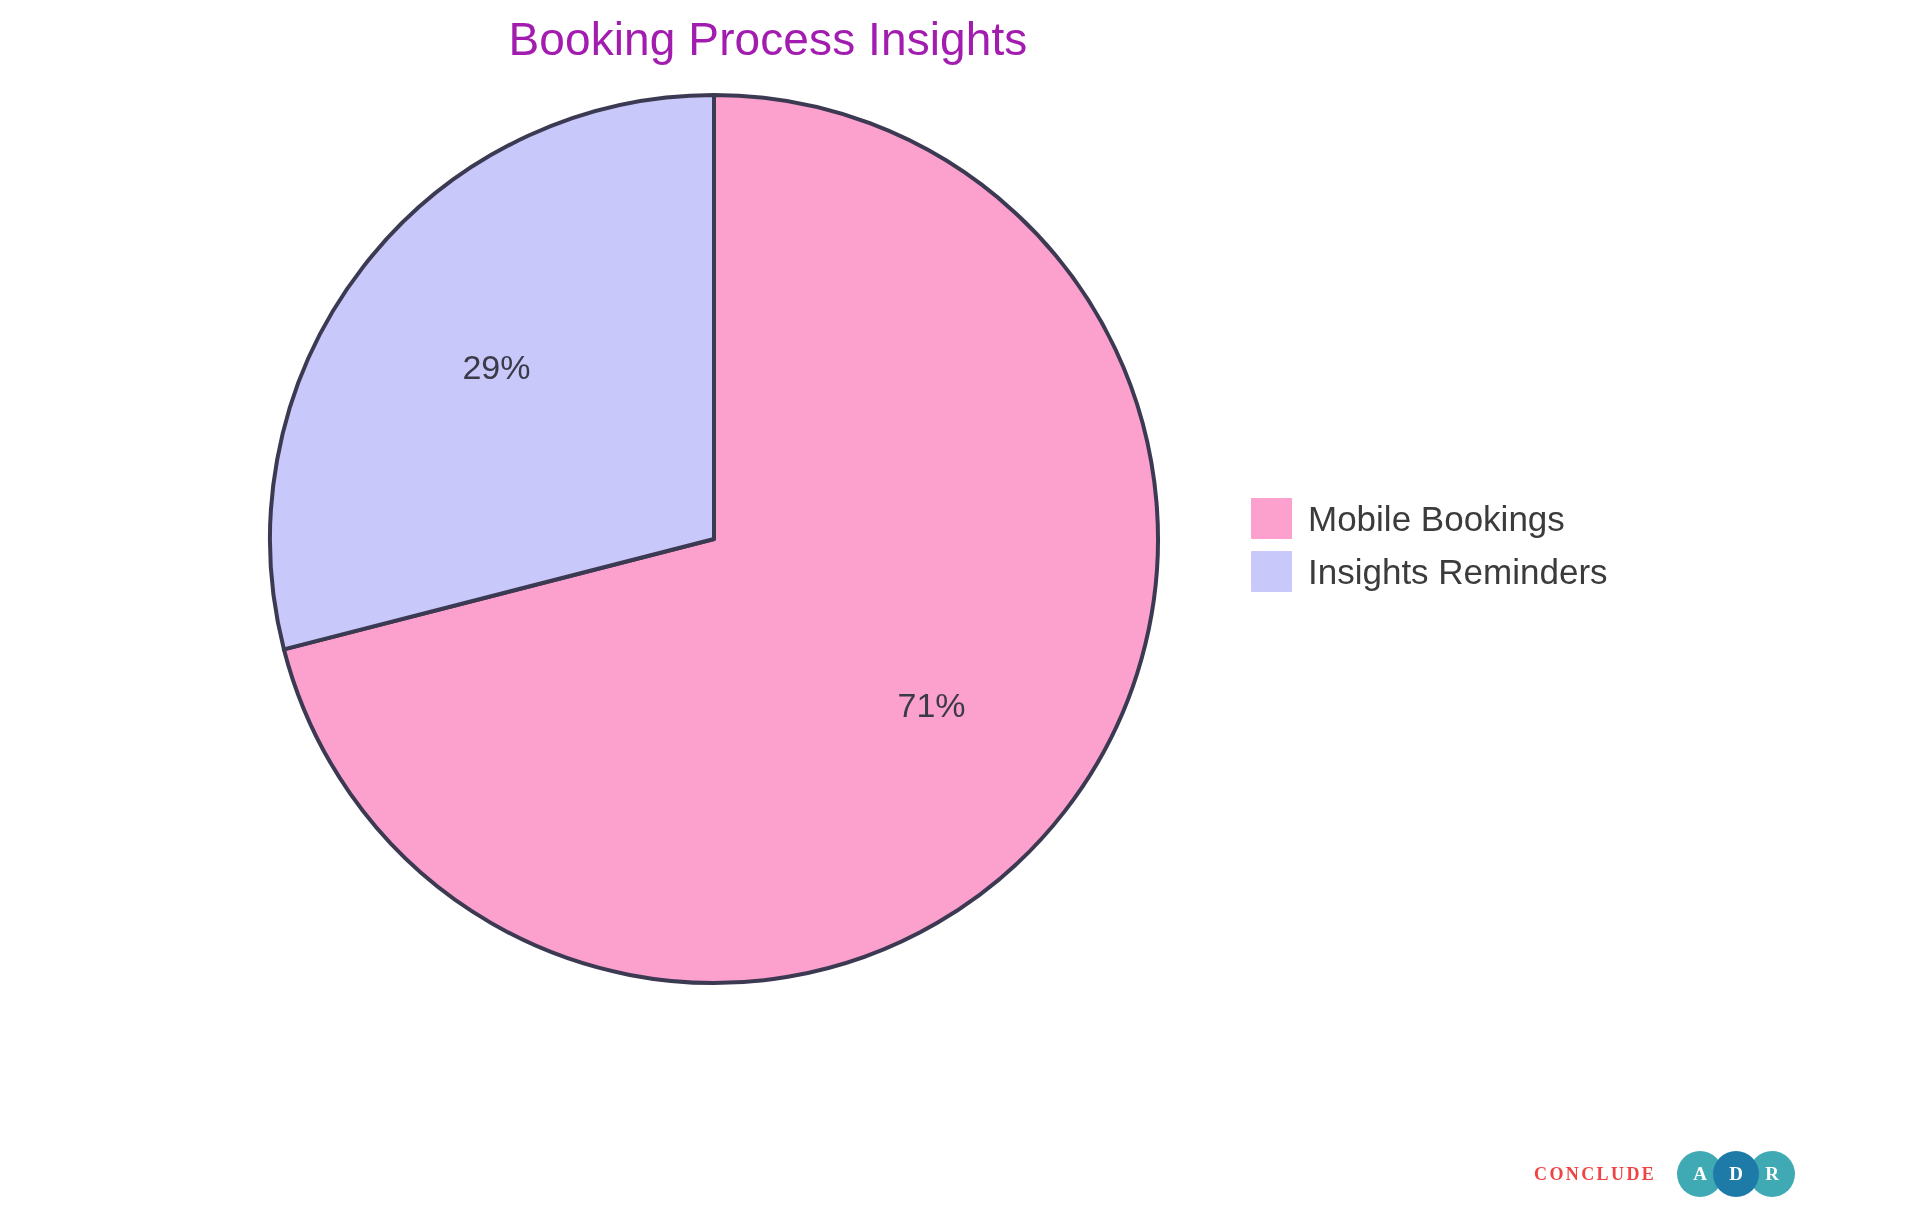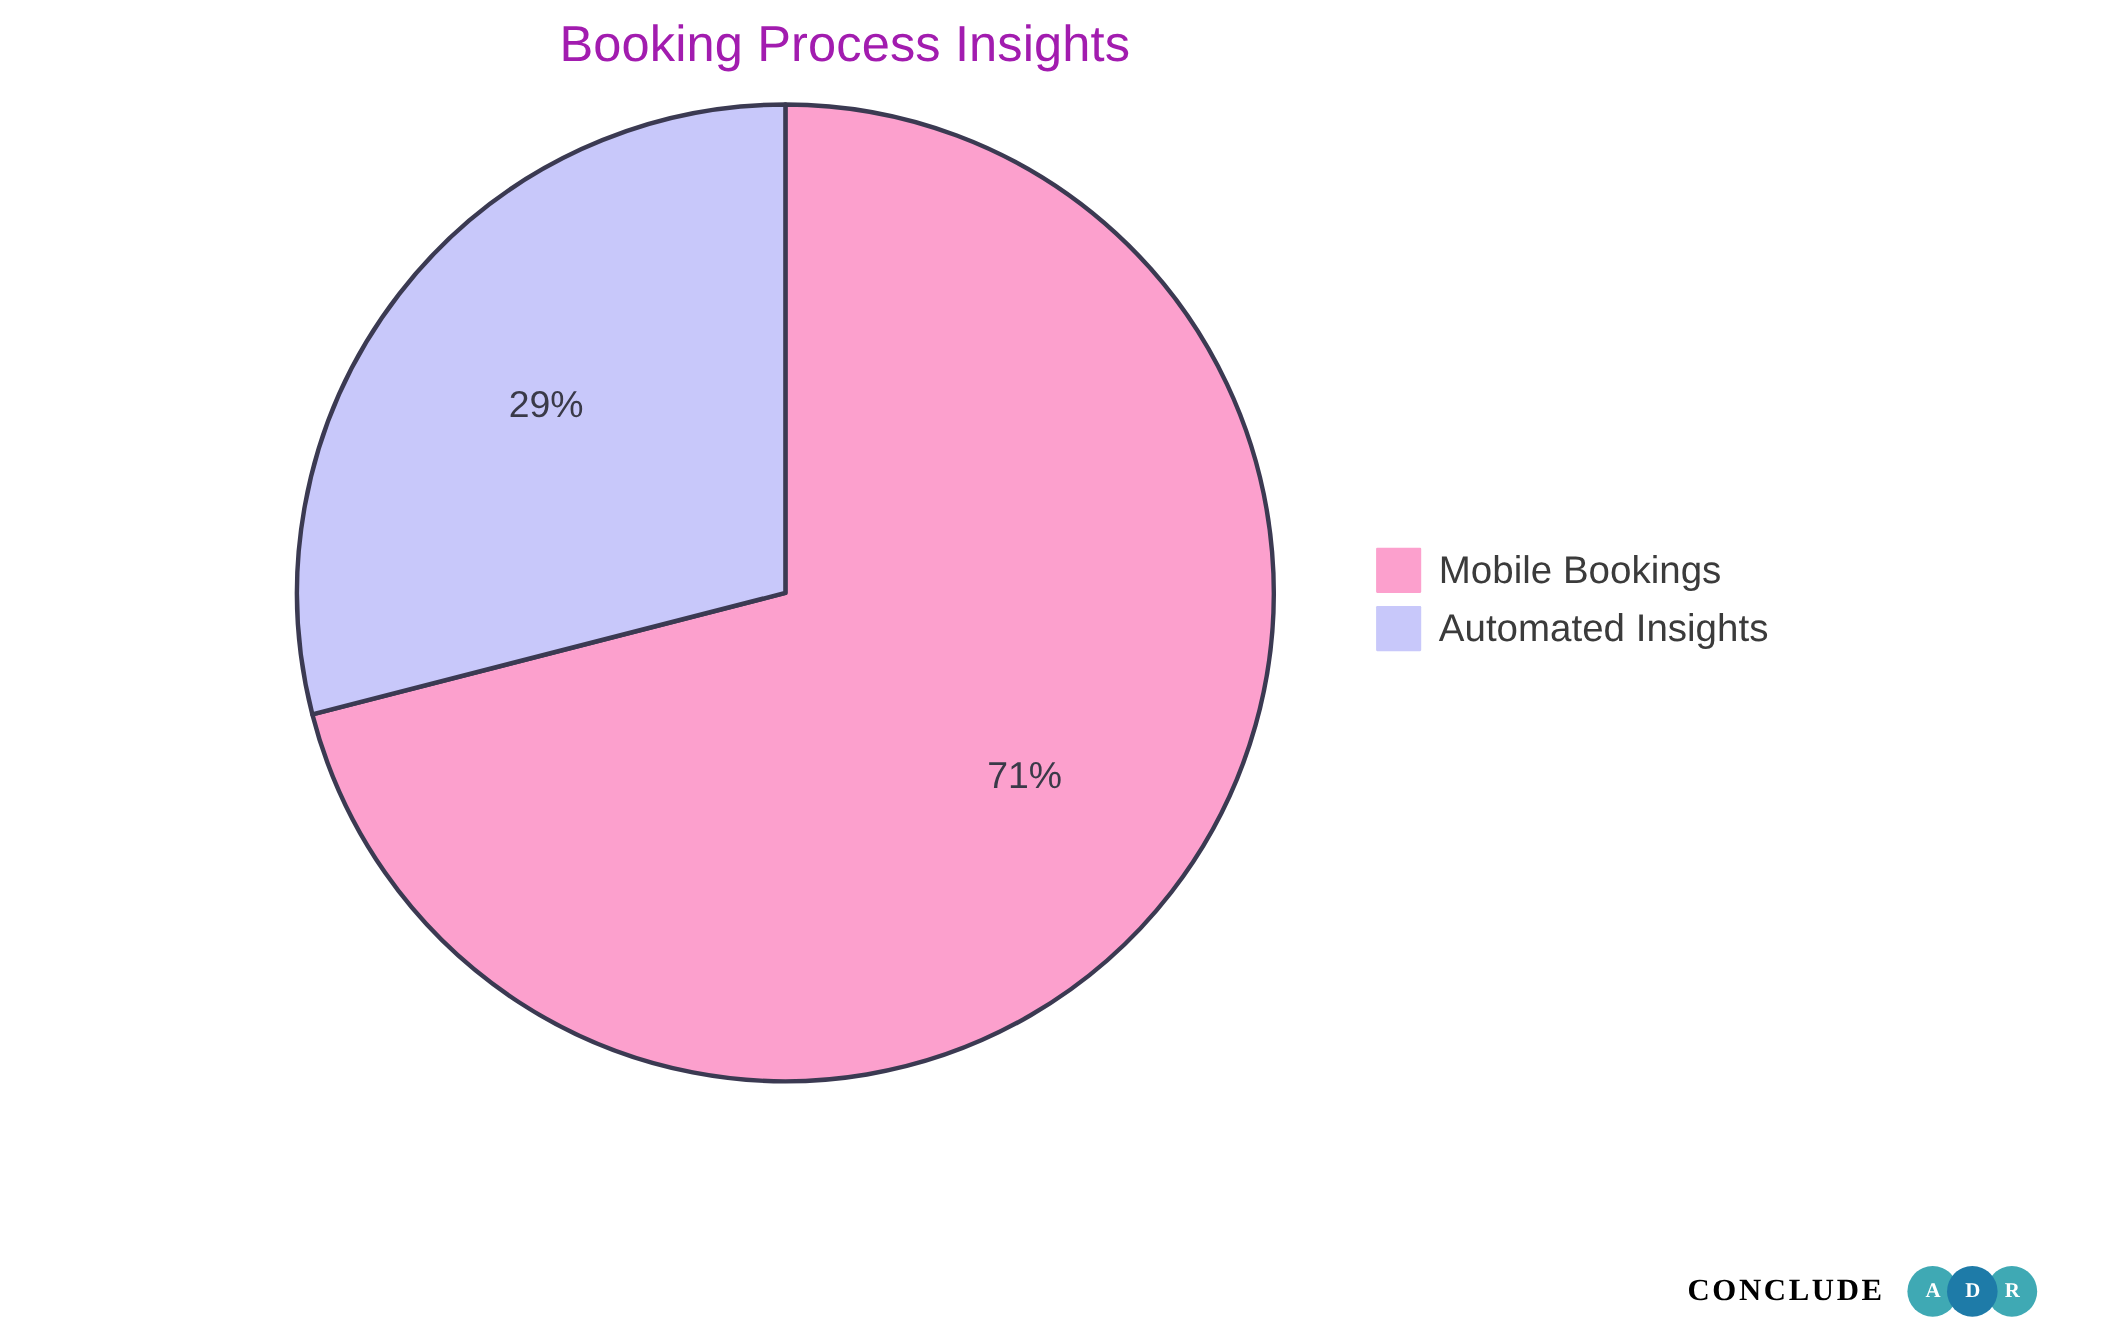--- a/index.html
+++ b/index.html
@@ -95,23 +95,23 @@
     position: absolute;
     left: 1534px;
     top: 1146px;
     display: flex;
     align-items: center;
     height: 56px;
   }
   #brand-word {
     font-family: "Liberation Serif", serif;
     font-weight: 700;
-    font-size: 28px;
+    font-size: 18px;
     letter-spacing: 2.4px;
-    color: #000000;
+    color: #ef4444;
     white-space: nowrap;
   }
   #brand-marks {
     display: flex;
     align-items: center;
     margin-left: 21px;
   }
   .brand-circle {
     width: 46px;
     height: 46px;
@@ -148,21 +148,21 @@
     </svg>
   </div>
 
   <div id="legend">
     <div class="legend-row">
       <span class="legend-swatch" style="background: rgb(252, 160, 205);"></span>
       <span class="legend-label">Mobile Bookings</span>
     </div>
     <div class="legend-row">
       <span class="legend-swatch" style="background: rgb(200, 200, 250);"></span>
-      <span class="legend-label">Automated Insights</span>
+      <span class="legend-label">Insights Reminders</span>
     </div>
   </div>
 
   <div id="brand">
     <span id="brand-word">CONCLUDE</span>
     <span id="brand-marks">
       <span class="brand-circle" style="background: rgb(63, 169, 180);">A</span>
       <span class="brand-circle mid" style="background: rgb(30, 123, 168);">D</span>
       <span class="brand-circle" style="background: rgb(63, 169, 180);">R</span>
     </span>

